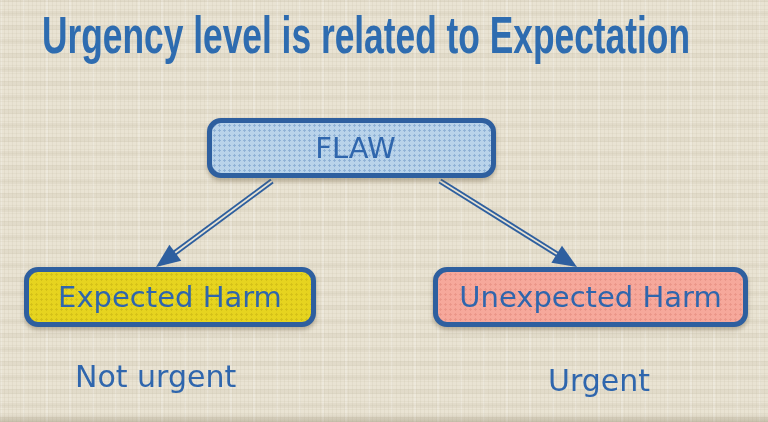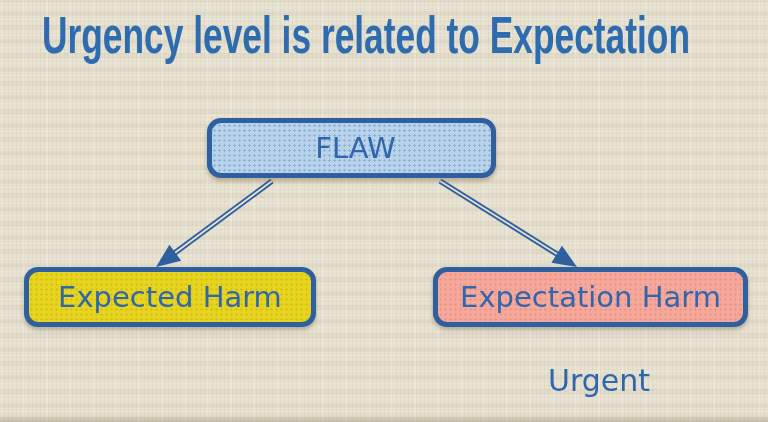--- a/index.html
+++ b/index.html
@@ -104,18 +104,19 @@
 
   <div class="node node-root">
     <span>FLAW</span>
   </div>
 
   <div class="node node-left">
     <span>Expected Harm</span>
   </div>
 
   <div class="node node-right">
-    <span>Expectation Harm</span>
+    <span>Unexpected Harm</span>
   </div>
 
+  <div class="caption caption-left">Not urgent</div>
   <div class="caption caption-right">Urgent</div>
 
 </div>
 
 </body></html>

